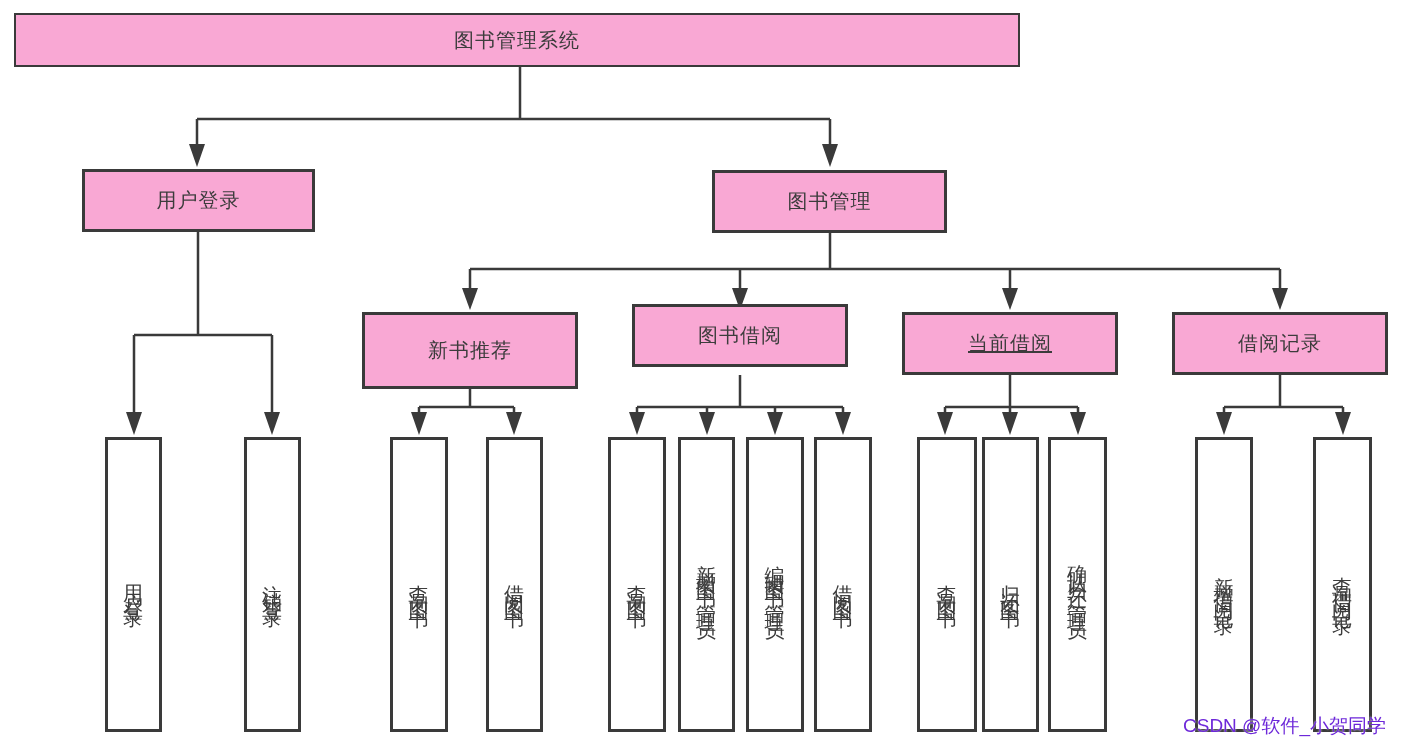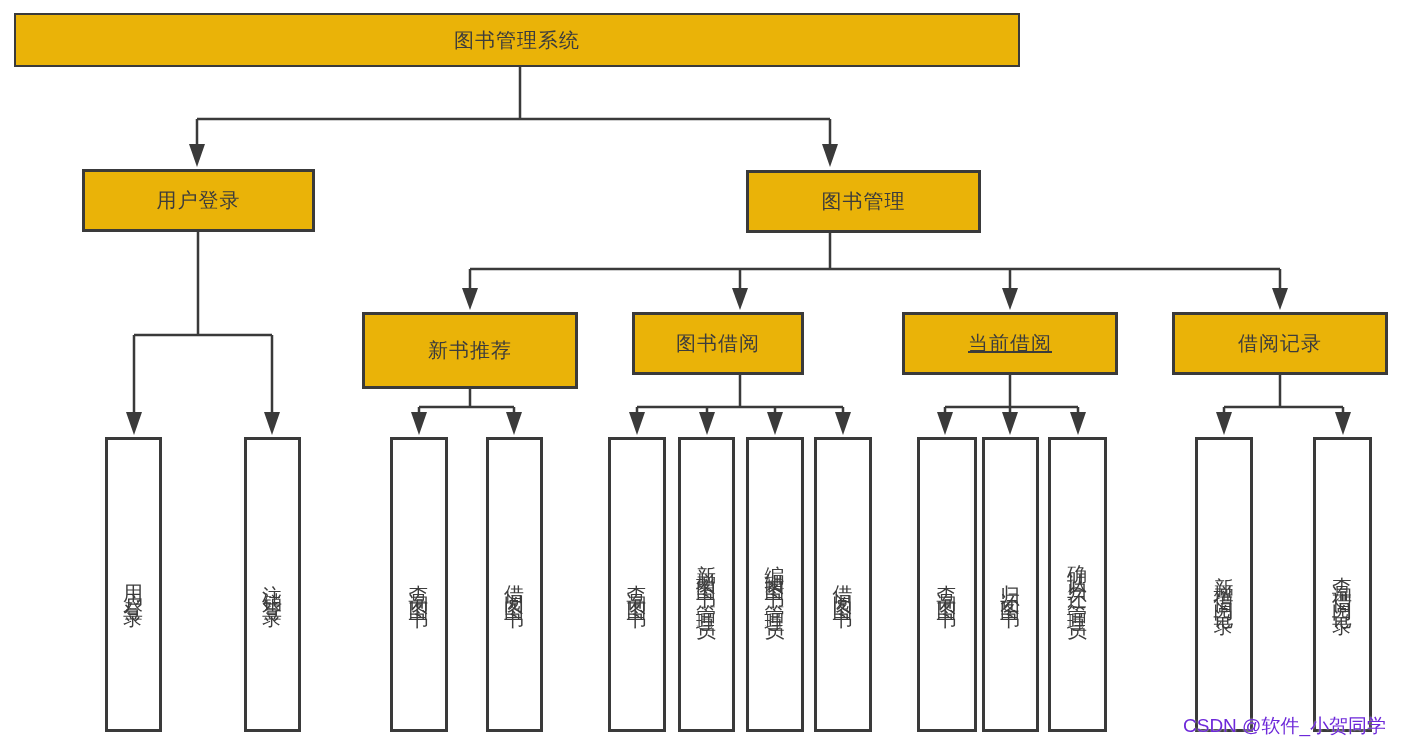--- a/index.html
+++ b/index.html
@@ -17,21 +17,21 @@
   }
   #connectors {
     position: absolute;
     left: 0;
     top: 0;
     z-index: 0;
   }
   .node {
     position: absolute;
     box-sizing: border-box;
-    background: #eab308;
+    background: #f9a8d4;
     border: 3px solid #3a3a3a;
     display: flex;
     align-items: center;
     justify-content: center;
     z-index: 1;
     color: #3c3c3c;
     font-size: 20px;
   }
   .node.root { border-width: 2px; }
   .node .h-label {
@@ -113,28 +113,28 @@
   </g>
 </svg>
 
 <div class="node root" style="left:14px; top:13px; width:1006px; height:54px;">
   <span class="h-label">图书管理系统</span>
 </div>
 
 <div class="node" style="left:82px; top:169px; width:233px; height:63px;">
   <span class="h-label">用户登录</span>
 </div>
-<div class="node" style="left:712px; top:170px; width:235px; height:63px;margin-left:34px;">
+<div class="node" style="left:712px; top:170px; width:235px; height:63px;">
   <span class="h-label">图书管理</span>
 </div>
 
 <div class="node" style="left:362px; top:312px; width:216px; height:77px;">
   <span class="h-label">新书推荐</span>
 </div>
-<div class="node" style="left:632px; top:312px; width:172px; height:63px;">
+<div class="node" style="left:632px; top:304px; width:216px; height:63px;">
   <span class="h-label">图书借阅</span>
 </div>
 <div class="node" style="left:902px; top:312px; width:216px; height:63px;text-decoration:underline;">
   <span class="h-label">当前借阅</span>
 </div>
 <div class="node" style="left:1172px; top:312px; width:216px; height:63px;">
   <span class="h-label">借阅记录</span>
 </div>
 
 <div class="leaf" style="left:105px; width:57px;">

